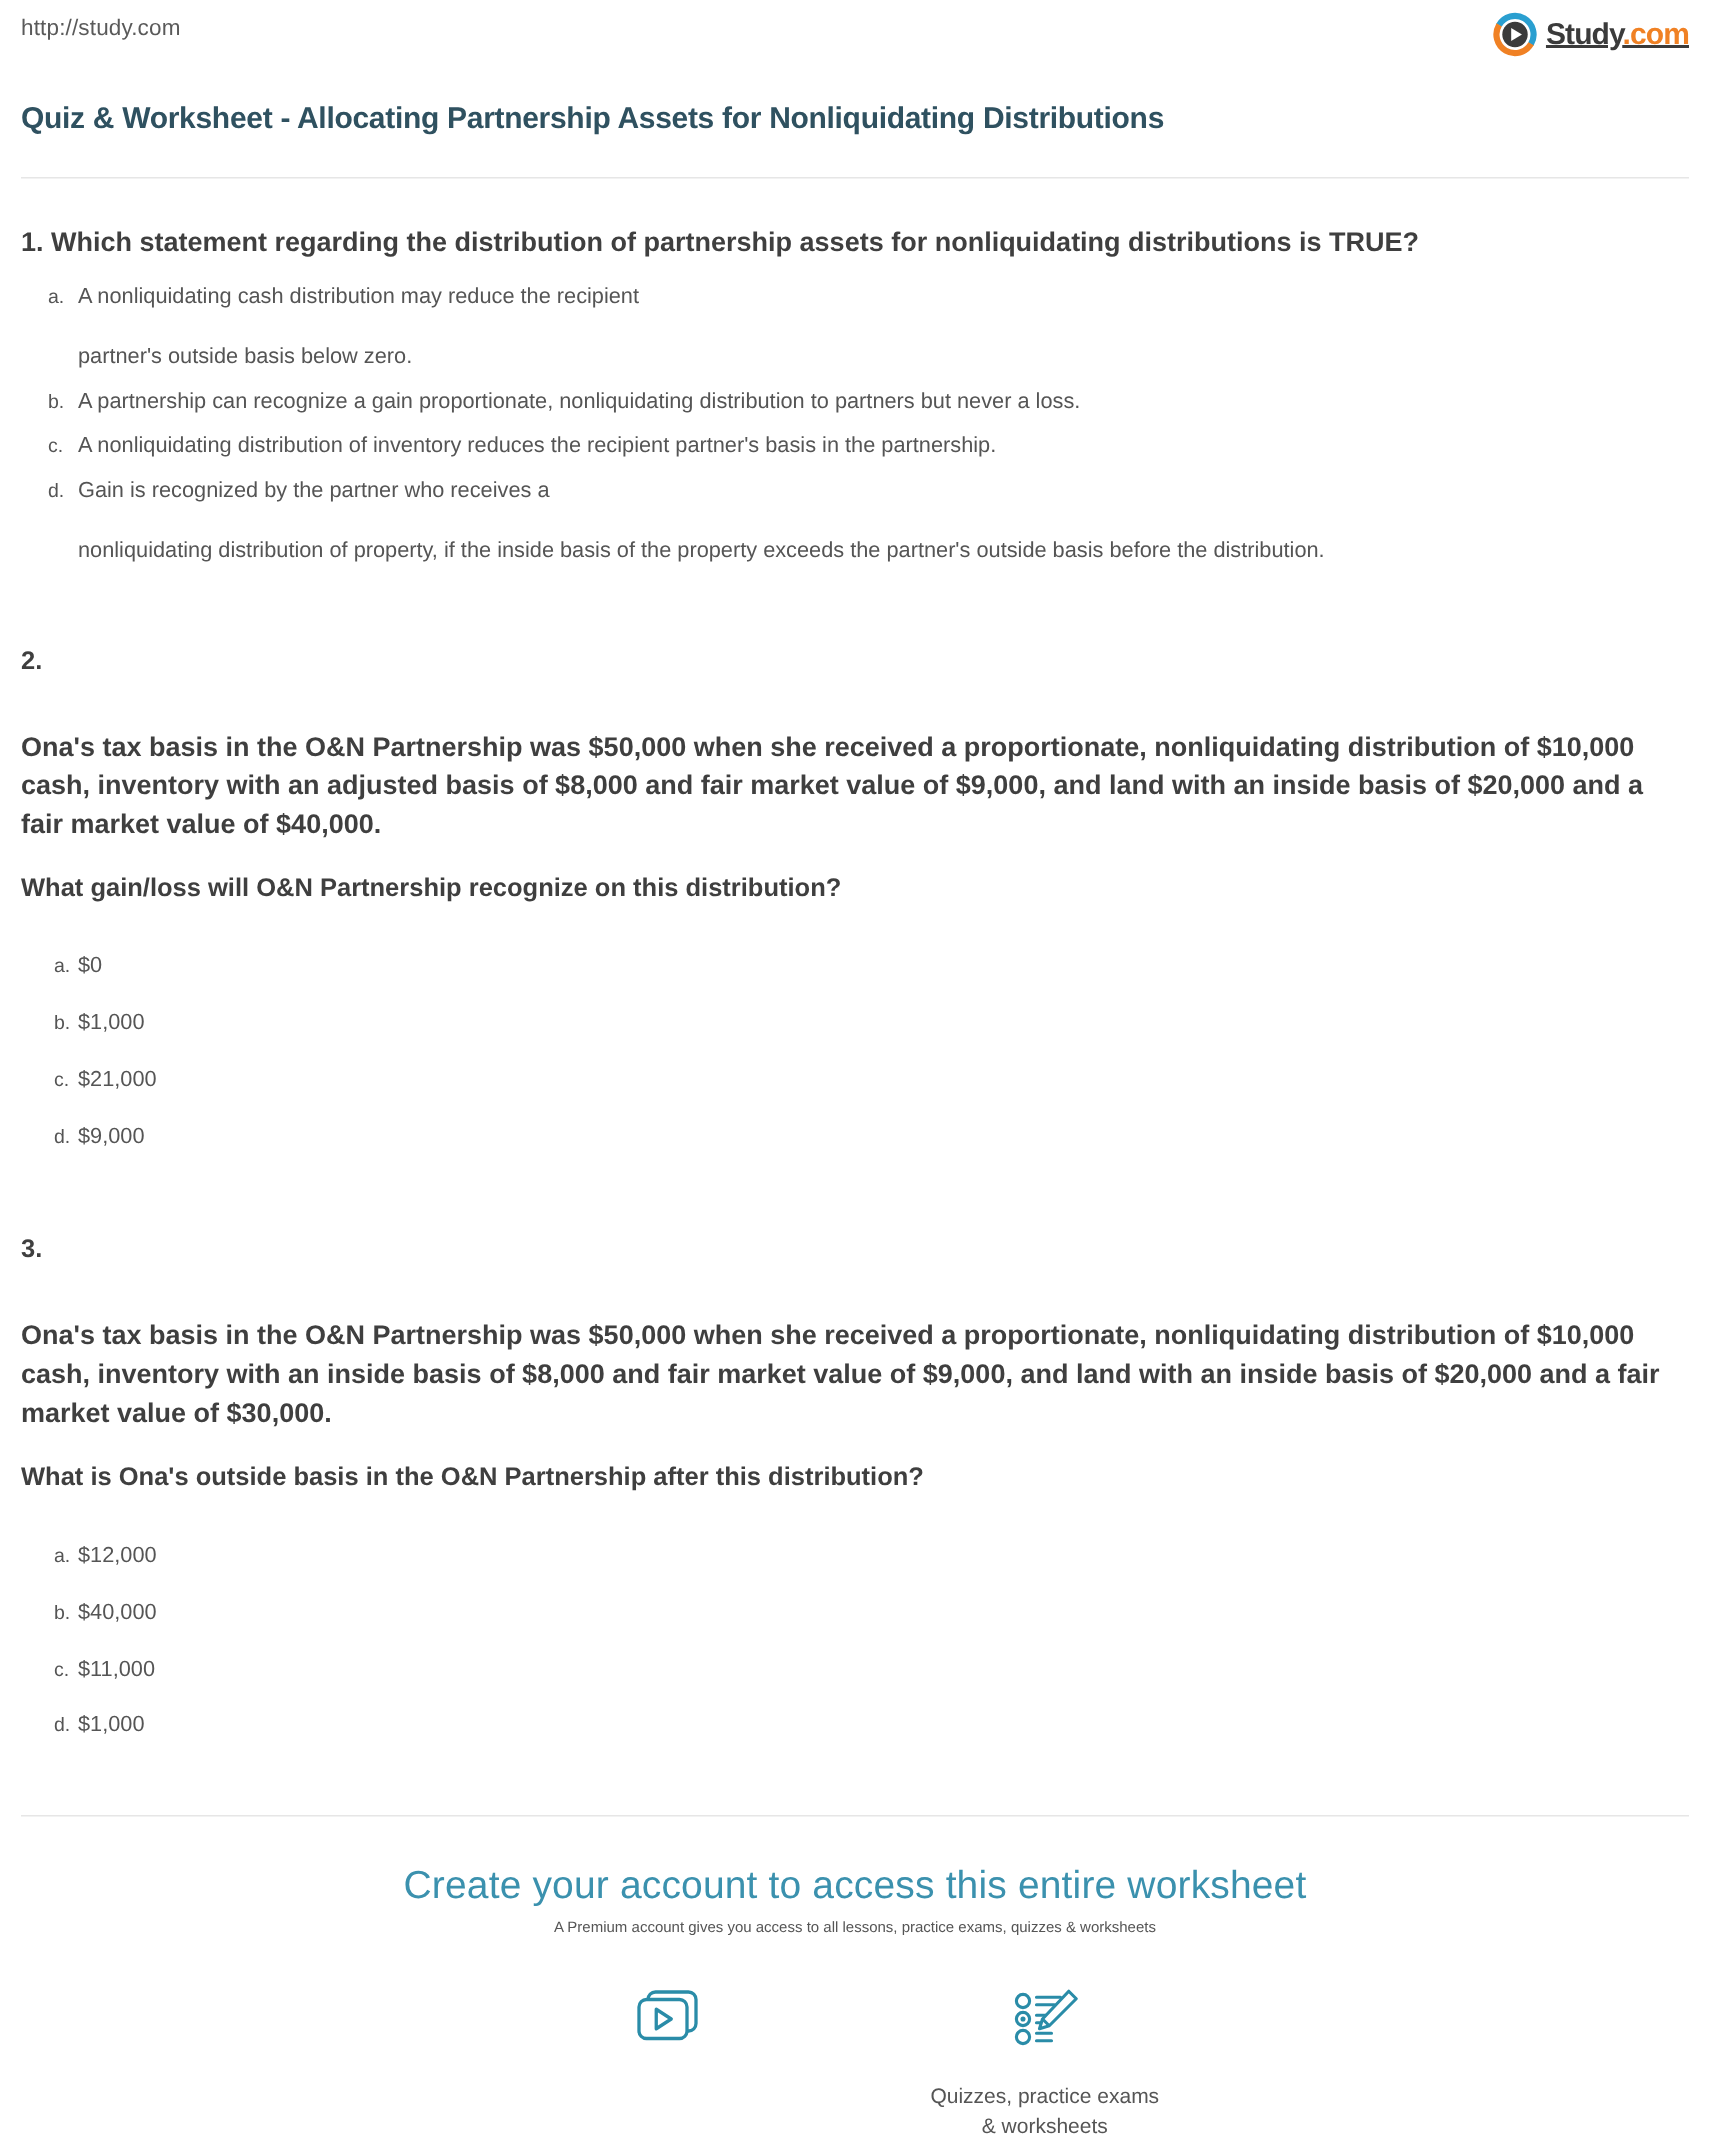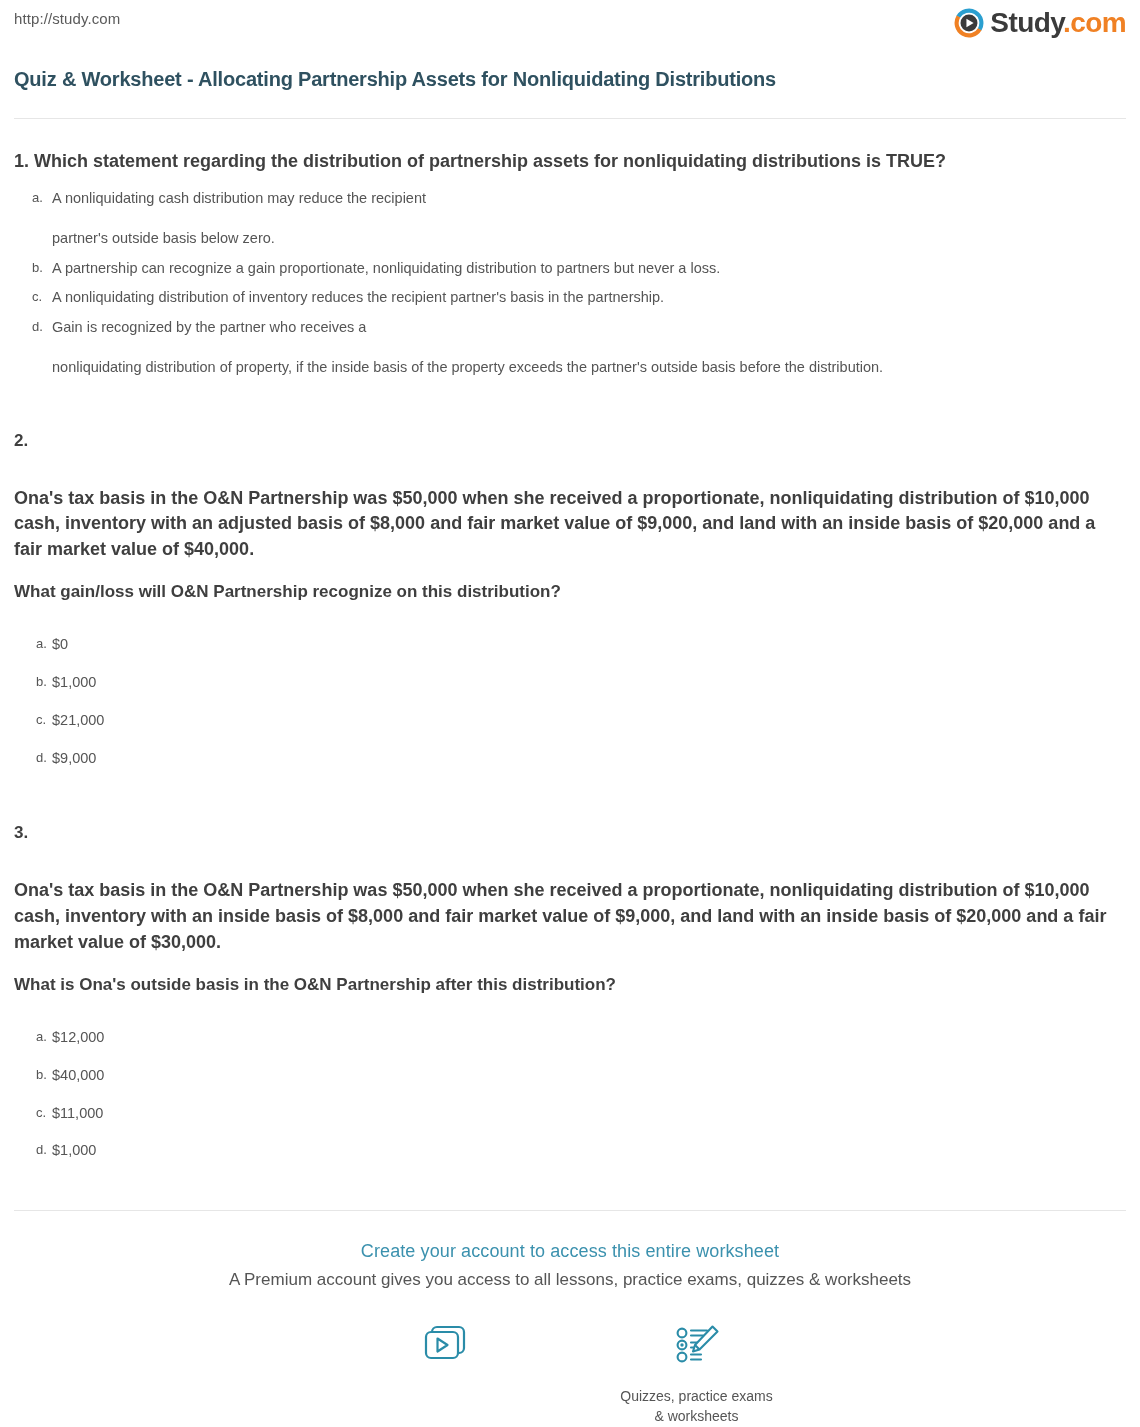--- a/index.html
+++ b/index.html
@@ -30,25 +30,26 @@
   .brand {
     position: absolute;
     top: 8px;
     right: 14px;
     display: flex;
     align-items: center;
     gap: 6px;
   }
   .brand-mark { width: 30px; height: 30px; display:block; }
   .brand-text {
-    font-size: 28px;
+    font-size: 20px;
     font-weight: 700;
     color: #3b3b3b;
     letter-spacing: -.6px;
     line-height: 1;
+    text-decoration: underline;
   }
   .brand-text .dot { color: #f08124; }
 
   
   .worksheet-title {
     margin: 14px 14px 0 14px;
     font-size: 20px;
     line-height: 1.38;
     font-weight: 700;
     color: #2f5160;
@@ -105,28 +106,28 @@
   .opt-text { flex: 1 1 auto; }
   .opt-text .wrap2 { display: block; margin-top: 18px; }
 
   .q1 .option { padding: 4px 0; }
   .q-spaced .option { padding: 8px 0; }
   .q-spaced .opt-letter { padding-left: 22px; }
 
   
   .cta { text-align: center; padding: 30px 14px 0 14px; }
   .cta-title {
-    font-size: 18px;
+    font-size: 26px;
     color: #3b91ae;
     font-weight: 400;
     letter-spacing: .1px;
   }
   .cta-sub {
     margin-top: 8px;
-    font-size: 17px;
+    font-size: 10px;
     color: #555555;
   }
   .features {
     margin-top: 26px;
     display: flex;
     justify-content: center;
     gap: 78px;
   }
   .feature { width: 175px; text-align: center; }
   .feature-icon { height: 62px; display: flex; align-items: center; justify-content: center; }

